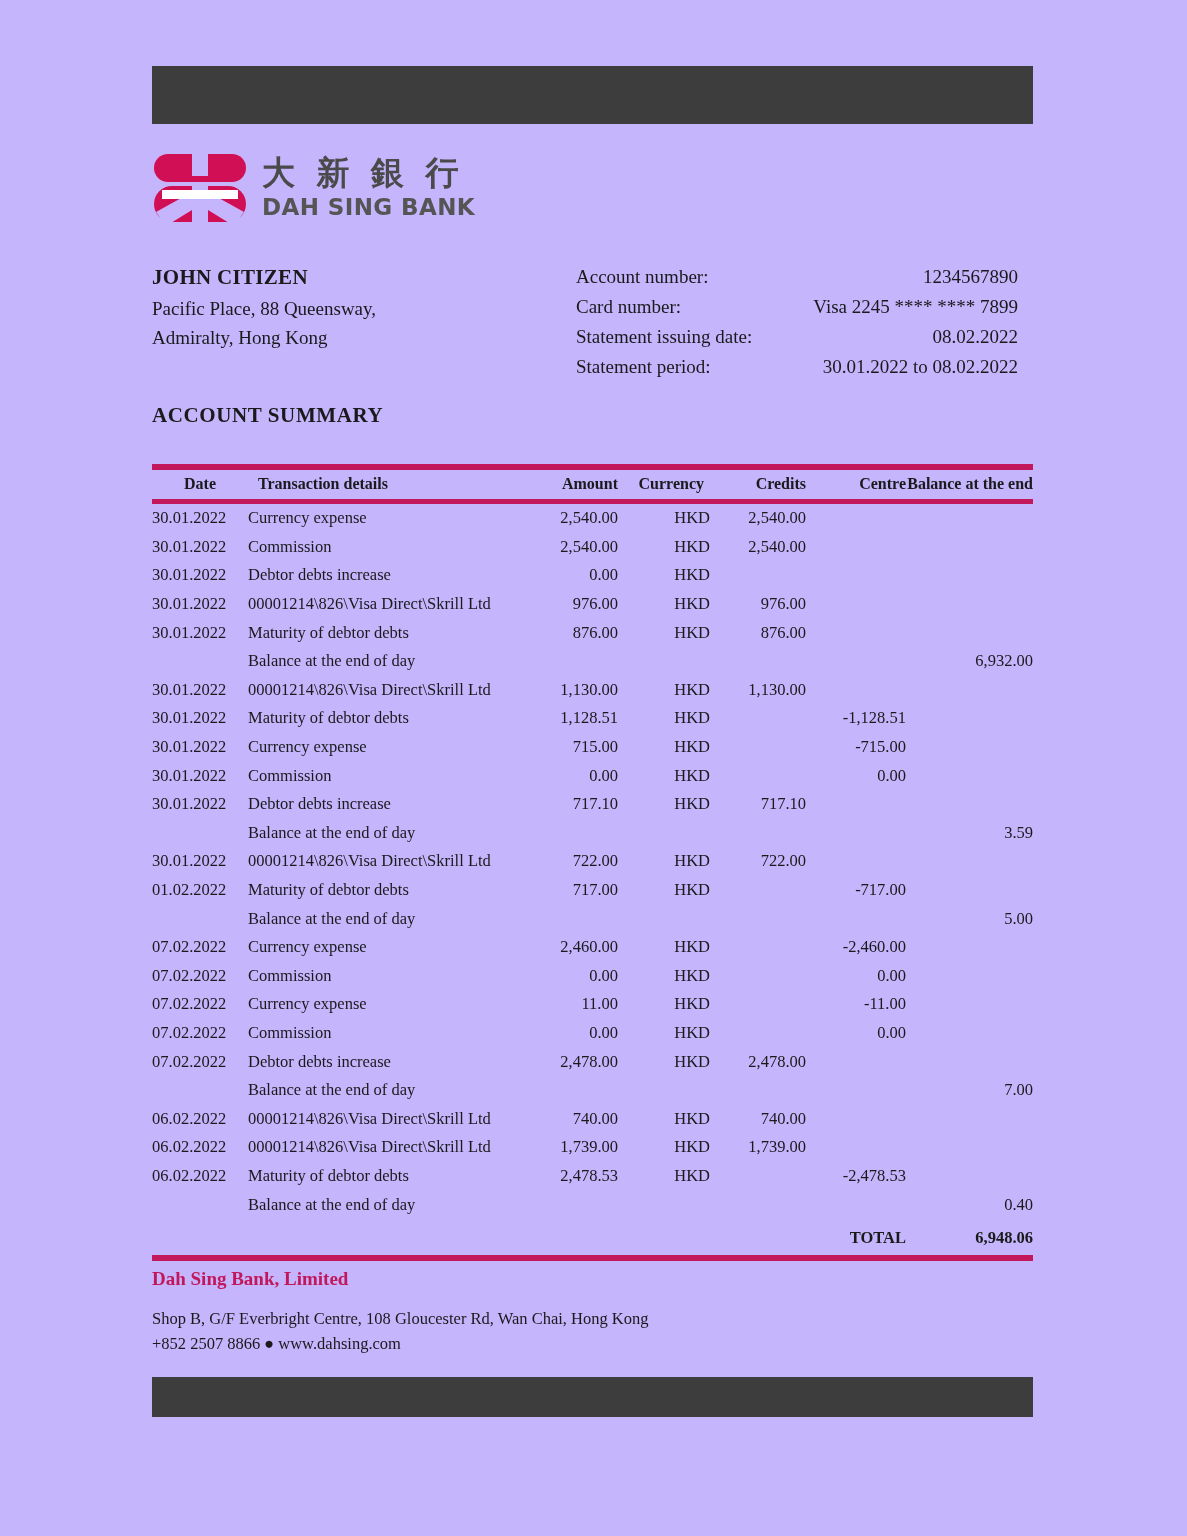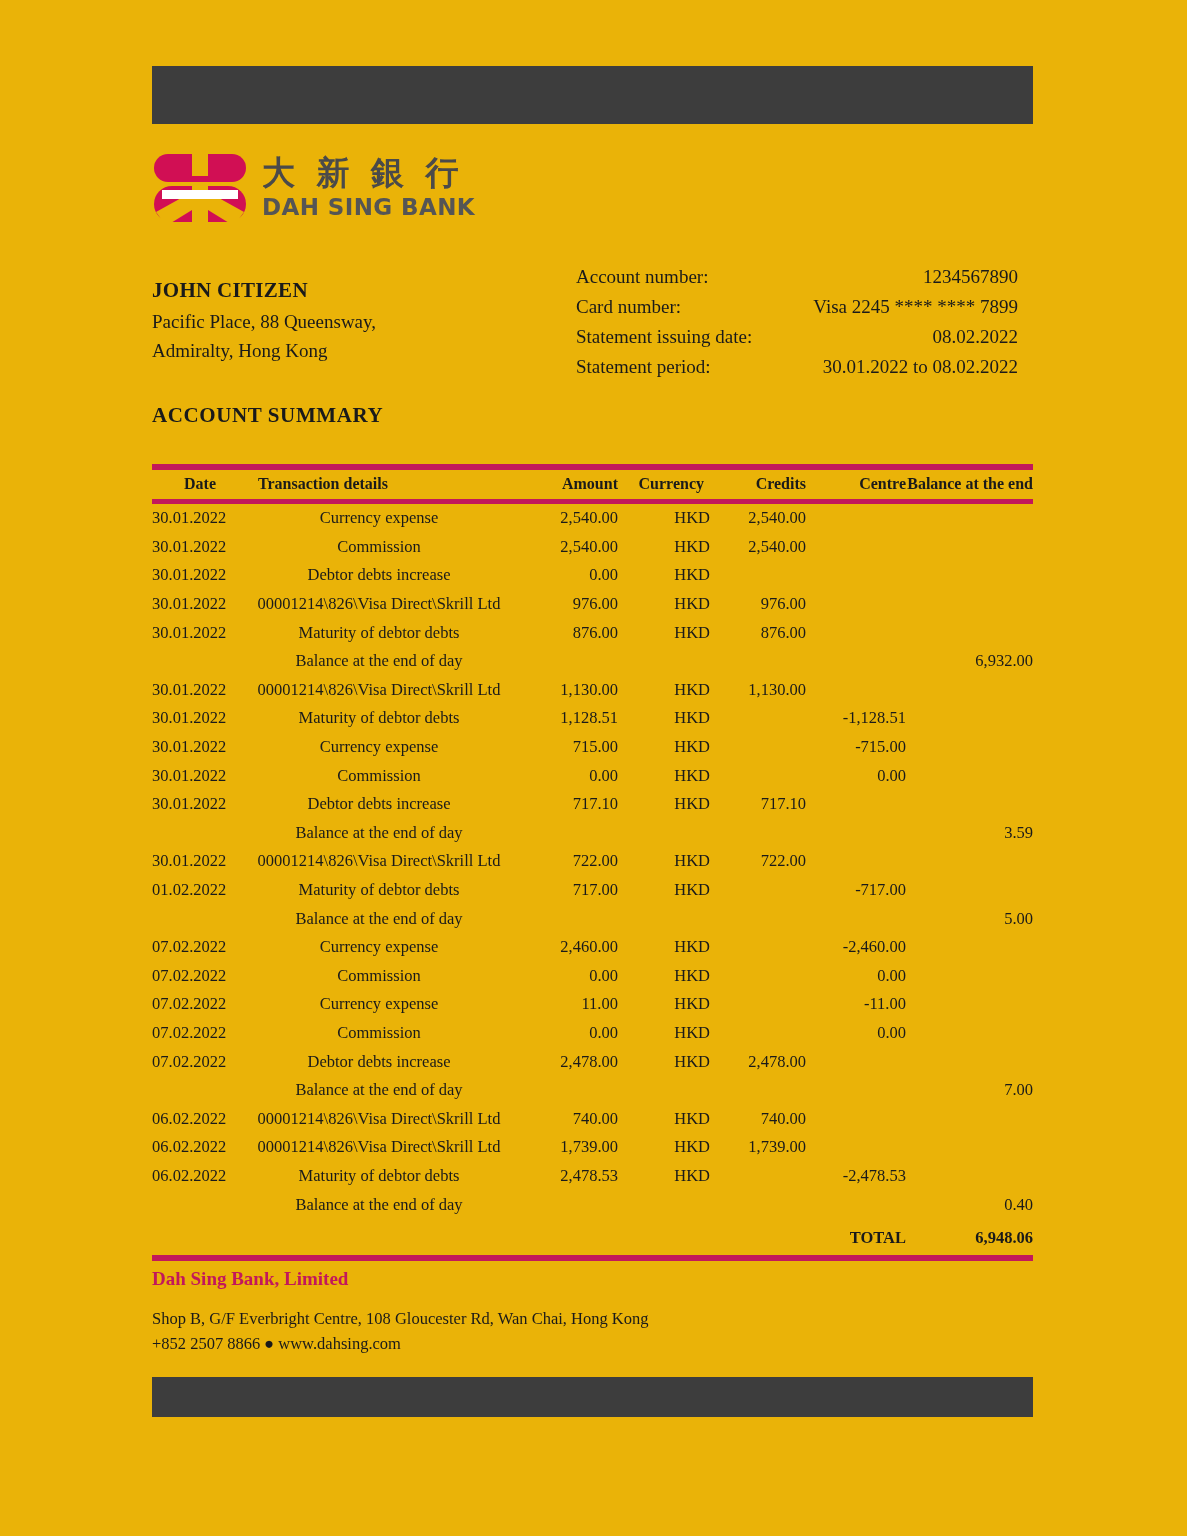--- a/index.html
+++ b/index.html
@@ -8,21 +8,21 @@
     background: #ffffff;
   }
   body {
     font-family: "Liberation Serif", "DejaVu Serif", serif;
     color: #1a1a1a;
   }
   #page {
     position: relative;
     width: 1187px;
     height: 1536px;
-    background: #eab308;
+    background: #c4b5fd;
     overflow: hidden;
   }
 
   
   .band {
     position: absolute;
     left: 152px;
     width: 881px;
     background: #3d3d3d;
   }
@@ -71,21 +71,20 @@
     position: absolute;
     left: 152px;
     top: 265px;
     width: 400px;
   }
   .cust-name {
     font-size: 21px;
     font-weight: bold;
     letter-spacing: 0.3px;
     margin-bottom: 8px;
-    margin-top: 13px;
   }
   .cust-line {
     font-size: 19px;
     margin-bottom: 7px;
   }
 
   .acct-block {
     position: absolute;
     left: 576px;
     top: 266px;
@@ -152,21 +151,21 @@
 
   .th-date { text-align: center; }
   .th-det  { text-align: left; padding-left: 10px !important; }
   .th-amt  { text-align: right; }
   .th-cur  { text-align: right; padding-right: 6px !important; }
   .th-cre  { text-align: right; }
   .th-deb  { text-align: right; }
   .th-bal  { text-align: right; }
 
   .cl-date { text-align: left; }
-  .cl-det  { text-align: center; padding-left: 10px; margin-left: 36px; }
+  .cl-det  { text-align: left; padding-left: 10px; margin-left: 36px; }
   .cl-amt  { text-align: right; }
   .cl-cur  { text-align: right; padding-right: 18px; }
   .cl-cre  { text-align: right; }
   .cl-deb  { text-align: right; }
   .cl-bal  { text-align: right; }
 
   tr.subtotal td { }
   tr.total-row td {
     font-weight: bold;
     padding-top: 9px;

